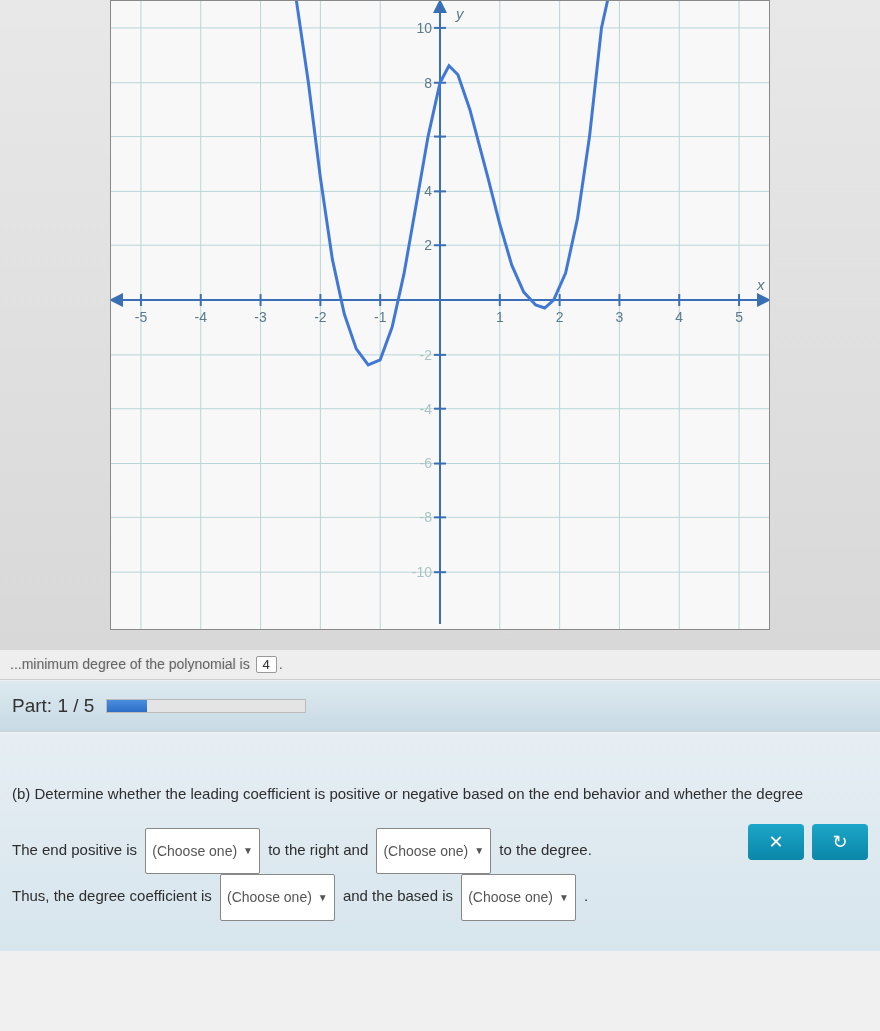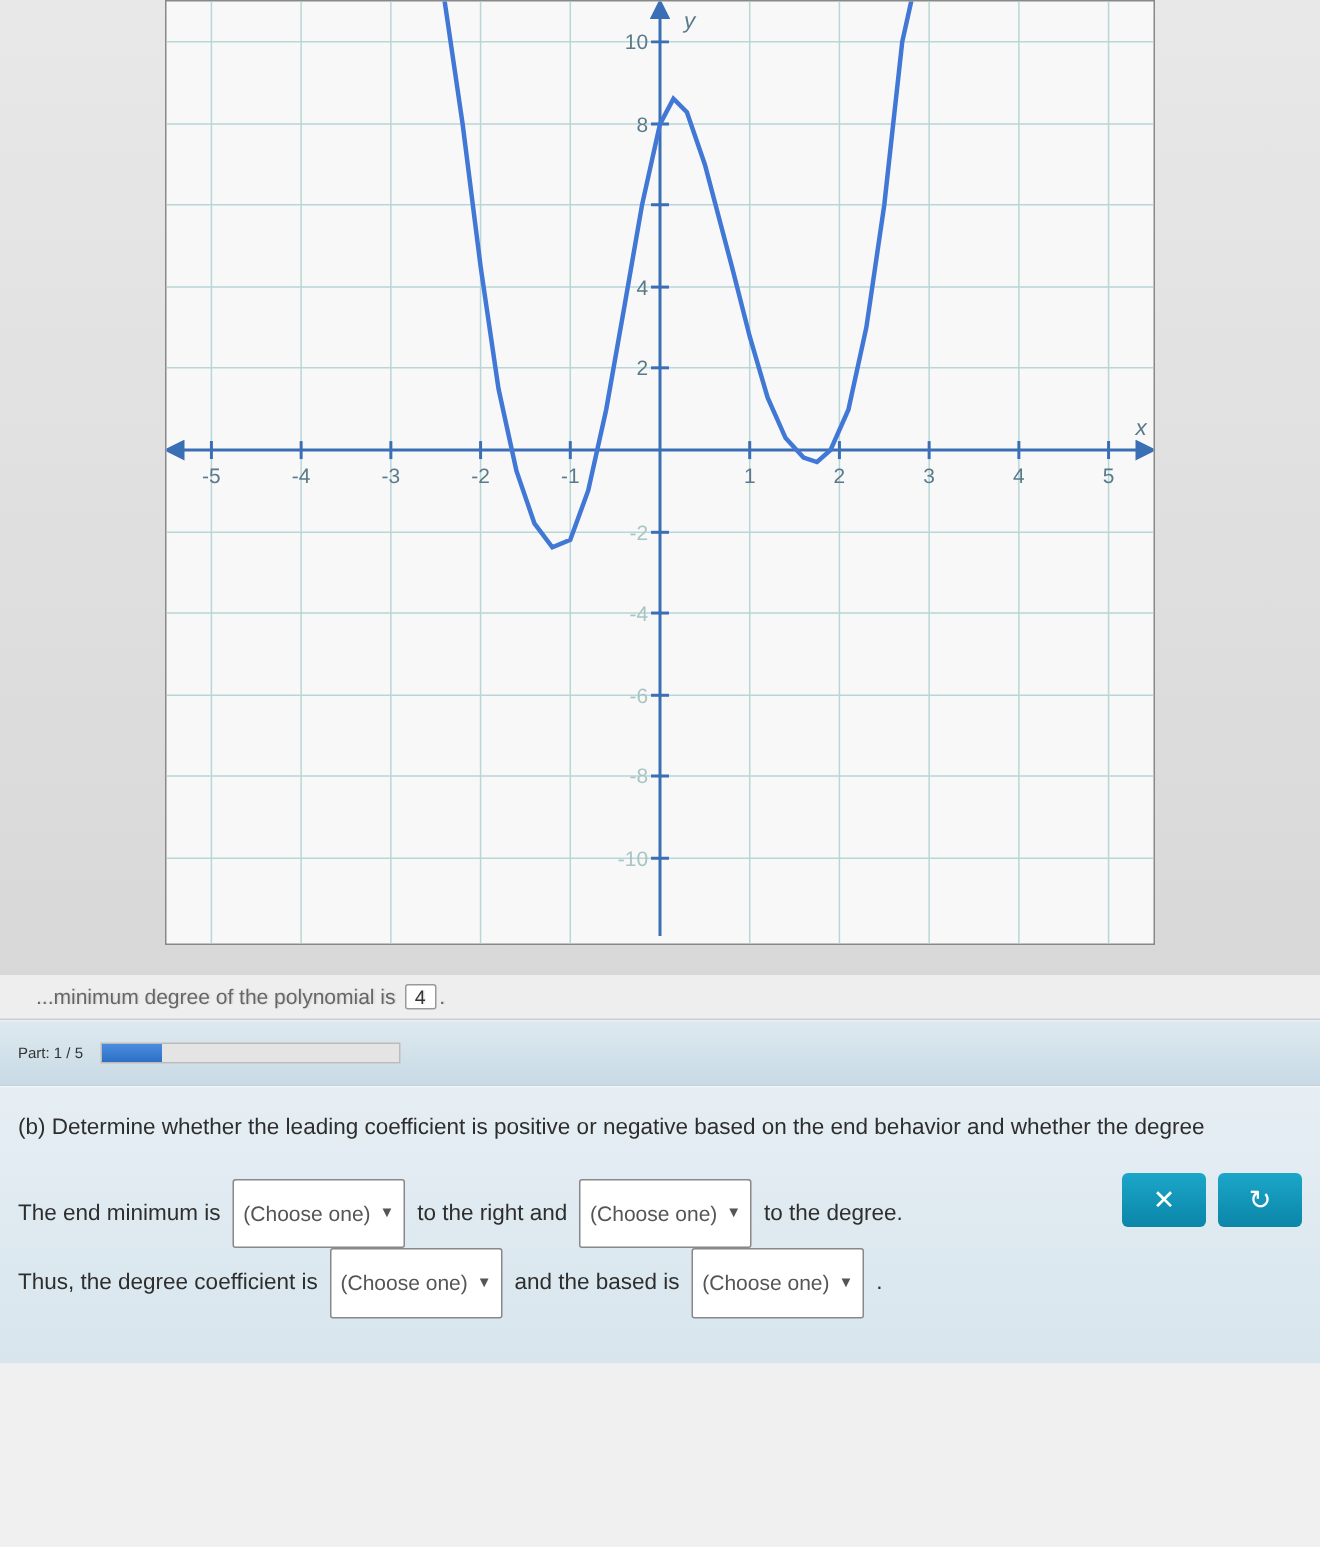--- a/index.html
+++ b/index.html
@@ -25,40 +25,40 @@
     height: 630px;
     position: relative;
     margin-top: 0;
   }
   .chart-svg {
     width: 100%;
     height: 100%;
   }
   .prev-answer-line {
     background: #eee;
-    padding: 6px 24px;
+    padding: 6px 10px;
     font-size: 14px;
     color: #666;
     text-shadow: 1px 0 1px rgba(0,0,0,0.1);
     border-bottom: 1px solid #ccc;
   }
   .answer-box {
     display: inline-block;
     border: 1px solid #999;
     background: #fff;
     padding: 0 6px;
     font-size: 13px;
     color: #333;
     margin: 0 2px;
     border-radius: 2px;
   }
   .part-bar {
     background: linear-gradient(to bottom, #dde9ef, #c8dae5);
     padding: 14px 12px;
-    font-size: 10px;
+    font-size: 19px;
     color: #333;
     border-top: 1px solid rgba(255,255,255,0.6);
     border-bottom: 1px solid rgba(0,0,0,0.1);
     display:flex;
     align-items:center;
     gap:12px;
   }
   .part-label { font-weight: normal; }
   .progress {
     width: 200px; height: 14px;
@@ -73,21 +73,21 @@
     width: 20%;
     background: linear-gradient(to bottom, #4a8de0, #2c6fc4);
   }
   .question-area {
     background: linear-gradient(to bottom, #e6eef3, #d7e5ed);
     padding: 18px 12px 30px;
     font-size: 15px;
     color: #2e2e2e;
     border-top: 1px solid rgba(255,255,255,0.6);
   }
-  .question-text { margin-bottom: 26px; }
+  .question-text { margin-bottom: 26px; margin-top: 34px; }
   .answer-lines { font-size: 15px; line-height: 2.6; position:relative; }
   .dropdown-box {
     display: inline-flex;
     align-items: center;
     border: 1px solid #888;
     background: #fff;
     padding: 4px 6px;
     font-size: 14px;
     color: #555;
     border-radius: 2px;
@@ -261,21 +261,21 @@
     <div class="btn-row">
       <button class="icon-btn">
         <span>✕</span>
       </button>
       <button class="icon-btn">
         <span>↻</span>
       </button>
     </div>
 
     <div>
-      <span>The end minimum is</span>
+      <span>The end positive is</span>
       <span class="dropdown-box">
         <span>(Choose one)</span>
         <span class="tri">▼</span>
       </span>
       <span>to the right and</span>
       <span class="dropdown-box">
         <span>(Choose one)</span>
         <span class="tri">▼</span>
       </span>
       <span>to the degree.</span>

